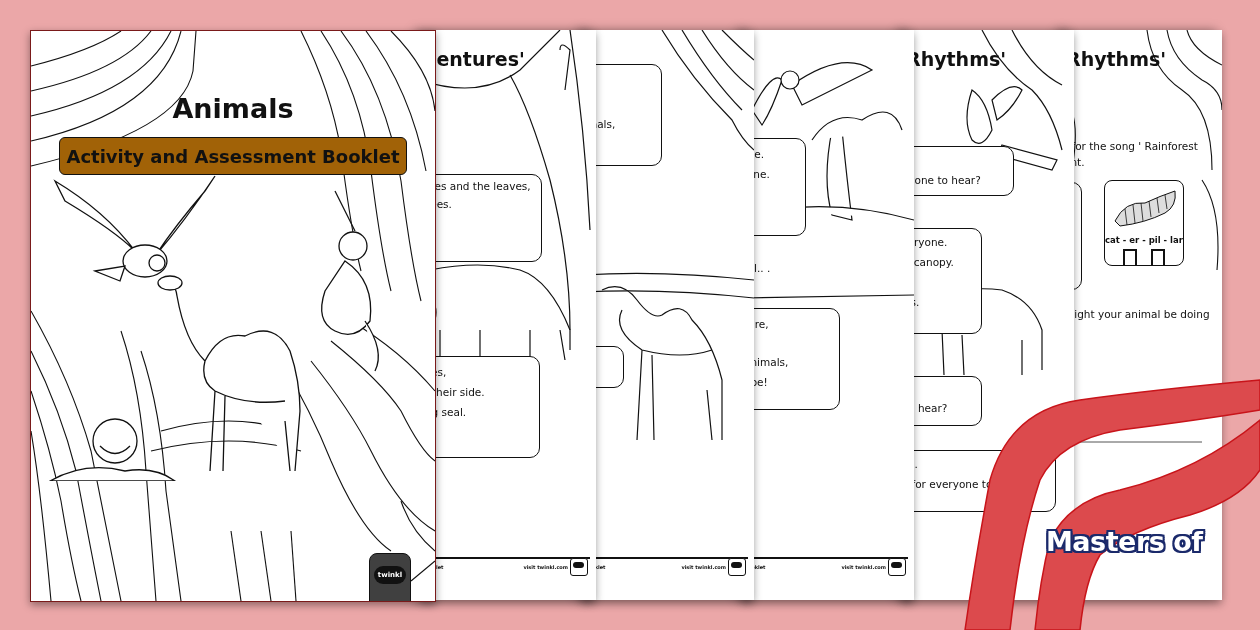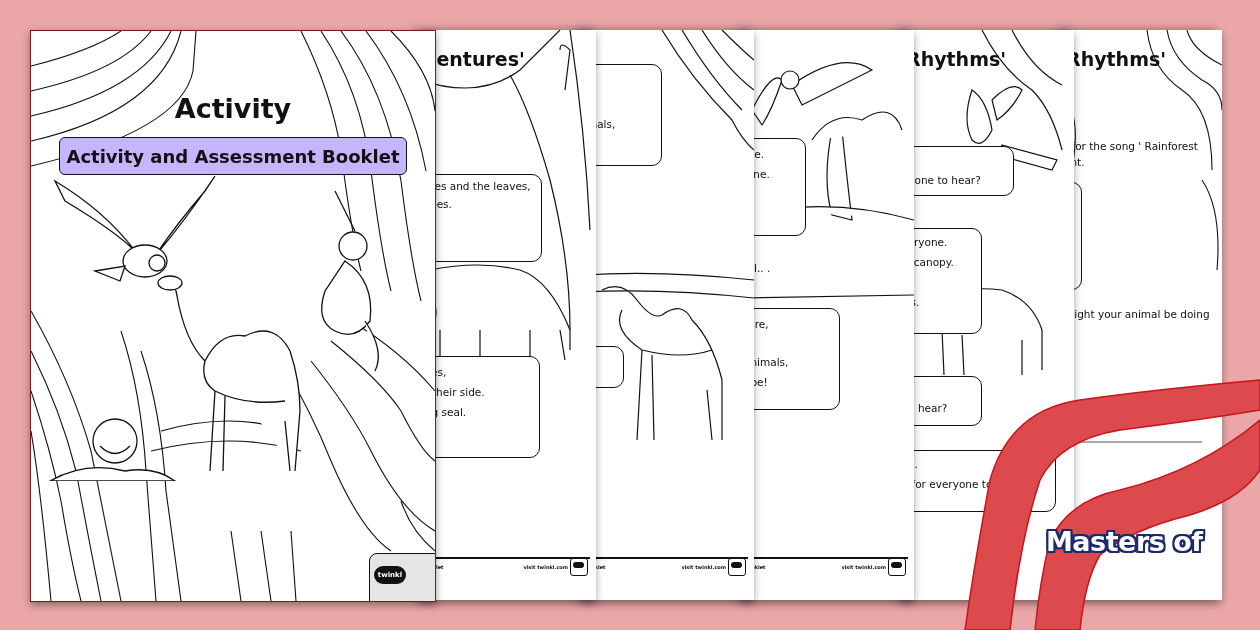--- a/index.html
+++ b/index.html
@@ -7,23 +7,23 @@
   .page{position:absolute;top:30px;height:570px;background:#fff;box-shadow:-6px 0 10px rgba(0,0,0,0.35),0 4px 8px rgba(0,0,0,0.3);overflow:hidden;}
   .page svg.bg{position:absolute;left:0;top:0;}
   .cover{left:30px;width:404px;z-index:10;border:1px solid #7a1a1a;box-shadow:0 3px 8px rgba(0,0,0,0.4);}
   .p2{left:420px;width:176px;z-index:9;}
   .p3{left:582px;width:172px;z-index:8;}
   .p4{left:742px;width:172px;z-index:7;}
   .p5{left:902px;width:172px;z-index:6;}
   .p6{left:1062px;width:160px;z-index:5;}
   .title{position:absolute;font-weight:bold;color:#111;white-space:nowrap;}
   .cover .title{left:0;right:0;top:62px;text-align:center;font-size:27px;}
-  .subtitle-box{position:absolute;left:28px;top:106px;width:346px;height:36px;border:1.5px solid #111;border-radius:6px;background:#c4b5fd;display:flex;align-items:center;justify-content:center;font-weight:bold;font-size:18px;color:#111;}
+  .subtitle-box{position:absolute;left:28px;top:106px;width:346px;height:36px;border:1.5px solid #111;border-radius:6px;background:#a16207;display:flex;align-items:center;justify-content:center;font-weight:bold;font-size:18px;color:#111;}
   .name-box{position:absolute;left:58px;top:452px;width:286px;height:32px;border:1.5px solid #111;border-radius:6px;background:#fff;font-weight:bold;font-size:12px;color:#111;display:flex;align-items:center;padding-left:8px;box-sizing:border-box;}
-  .twinkl{position:absolute;left:338px;top:522px;width:40px;height:48px;border:1.5px solid #111;border-radius:8px 8px 0 0;background:#e5e5e5;padding-left:31px;}
+  .twinkl{position:absolute;left:338px;top:522px;width:40px;height:48px;border:1.5px solid #111;border-radius:8px 8px 0 0;background:#404040;}
   .twinkl span{position:absolute;left:4px;top:12px;width:32px;height:18px;background:#111;border-radius:10px;color:#fff;font-size:7px;font-weight:bold;display:flex;align-items:center;justify-content:center;}
   .tbox{position:absolute;border:1.5px solid #111;border-radius:10px;background:#fff;}
   .line{position:absolute;font-size:10.5px;color:#111;white-space:nowrap;}
   .ptitle{position:absolute;font-size:19px;font-weight:bold;color:#111;white-space:nowrap;}
   .footer-rule{position:absolute;left:0;right:6px;top:527px;height:2px;background:#111;}
   .footer-l{position:absolute;left:2px;top:534px;font-size:5px;font-weight:bold;color:#111;}
   .footer-r{position:absolute;right:28px;top:534px;font-size:5px;font-weight:bold;color:#111;}
   .footer-logo{position:absolute;right:8px;top:528px;width:16px;height:16px;border:1px solid #111;border-radius:3px;background:#fff;}
   .footer-logo::after{content:"";position:absolute;left:2px;top:3px;width:11px;height:6px;background:#111;border-radius:4px;}
   .cat-box{position:absolute;left:42px;top:150px;width:78px;height:84px;border:1.5px solid #111;border-radius:8px;background:#fff;}
@@ -65,21 +65,21 @@
         <path d="M320 290 Q370 320 404 360"></path>
       <path d="M200 500 L210 570"></path>
         <path d="M230 500 L240 570"></path>
         <path d="M260 500 L265 570"></path>
       <path d="M370 470 Q380 500 404 520"></path>
         <path d="M380 550 L404 530"></path>
       <path d="M130 400 Q200 380 260 400"></path>
         <path d="M120 420 Q200 400 270 420"></path>
     </g>
   </svg>
-  <div class="title">Activity</div>
+  <div class="title">Animals</div>
   <div class="subtitle-box">
       <span>Activity and Assessment Booklet</span>
     </div>
   <svg class="drawing" style="left:14px;top:140px" width="380" height="310">
     <g fill="#fff" stroke="#111" stroke-width="1.3">
 
       <path d="M10 10 Q60 40 90 80 Q70 60 20 30 Z"></path>
       <path d="M170 5 Q140 50 110 85 Q130 55 160 20 Z"></path>
       <ellipse cx="100" cy="90" rx="22" ry="16"></ellipse>
       <circle cx="112" cy="92" r="8"></circle>
@@ -213,20 +213,36 @@
       <path d="M125 0 Q130 20 160 35"></path>
         <path d="M0 70 Q20 80 10 140"></path>
       <path d="M140 150 Q160 180 155 240"></path>
     </g>
     <path d="M0 412 L140 412" stroke="#555" stroke-width="1"></path>
   </svg>
   <div class="ptitle" style="left:4px;top:18px">Rhythms'</div>
   <div class="line" style="left:2px;top:110px">t for the song ' Rainforest</div>
   <div class="line" style="left:2px;top:126px">ant.</div>
   <div class="tbox" style="left:-10px;top:152px;width:28px;height:106px"></div>
+  <div class="cat-box">
+    <svg width="78" height="50">
+      <path d="M10 40 Q20 20 40 22 Q55 15 70 10 Q72 25 60 32 Q40 42 15 45 Z" fill="#ddd" stroke="#111" stroke-width="1"></path>
+      <g stroke="#111" stroke-width="0.8">
+          <line x1="20" y1="28" x2="22" y2="44"></line>
+          <line x1="28" y1="24" x2="30" y2="42"></line>
+          <line x1="36" y1="22" x2="38" y2="40"></line>
+          <line x1="44" y1="20" x2="46" y2="36"></line>
+          <line x1="52" y1="17" x2="54" y2="32"></line>
+          <line x1="60" y1="14" x2="62" y2="28"></line>
+        </g>
+    </svg>
+    <div class="cat-label">cat - er - pil - lar</div>
+    <div class="beat" style="left:18px"></div>
+    <div class="beat" style="left:46px"></div>
+  </div>
   <div class="line" style="left:2px;top:278px">might your animal be doing</div>
 </div>
 
 <svg class="ribbon" width="1260" height="630">
   <path d="M1260 380 Q1150 390 1080 400 Q1010 410 990 480 Q975 560 965 630 L1010 630 Q1020 540 1040 480 Q1060 440 1120 430 Q1200 420 1260 410 Z" fill="#dc4a4d" stroke="#c8141a" stroke-width="1.5"></path>
   <path d="M1260 420 Q1200 470 1120 490 Q1070 500 1050 540 Q1040 580 1035 630 L1080 630 Q1085 580 1100 555 Q1130 530 1190 515 Q1240 500 1260 470 Z" fill="#dc4a4d" stroke="#c8141a" stroke-width="1.5"></path>
 </svg>
 
 <div class="logo">
   <div class="masters">Masters of</div>

